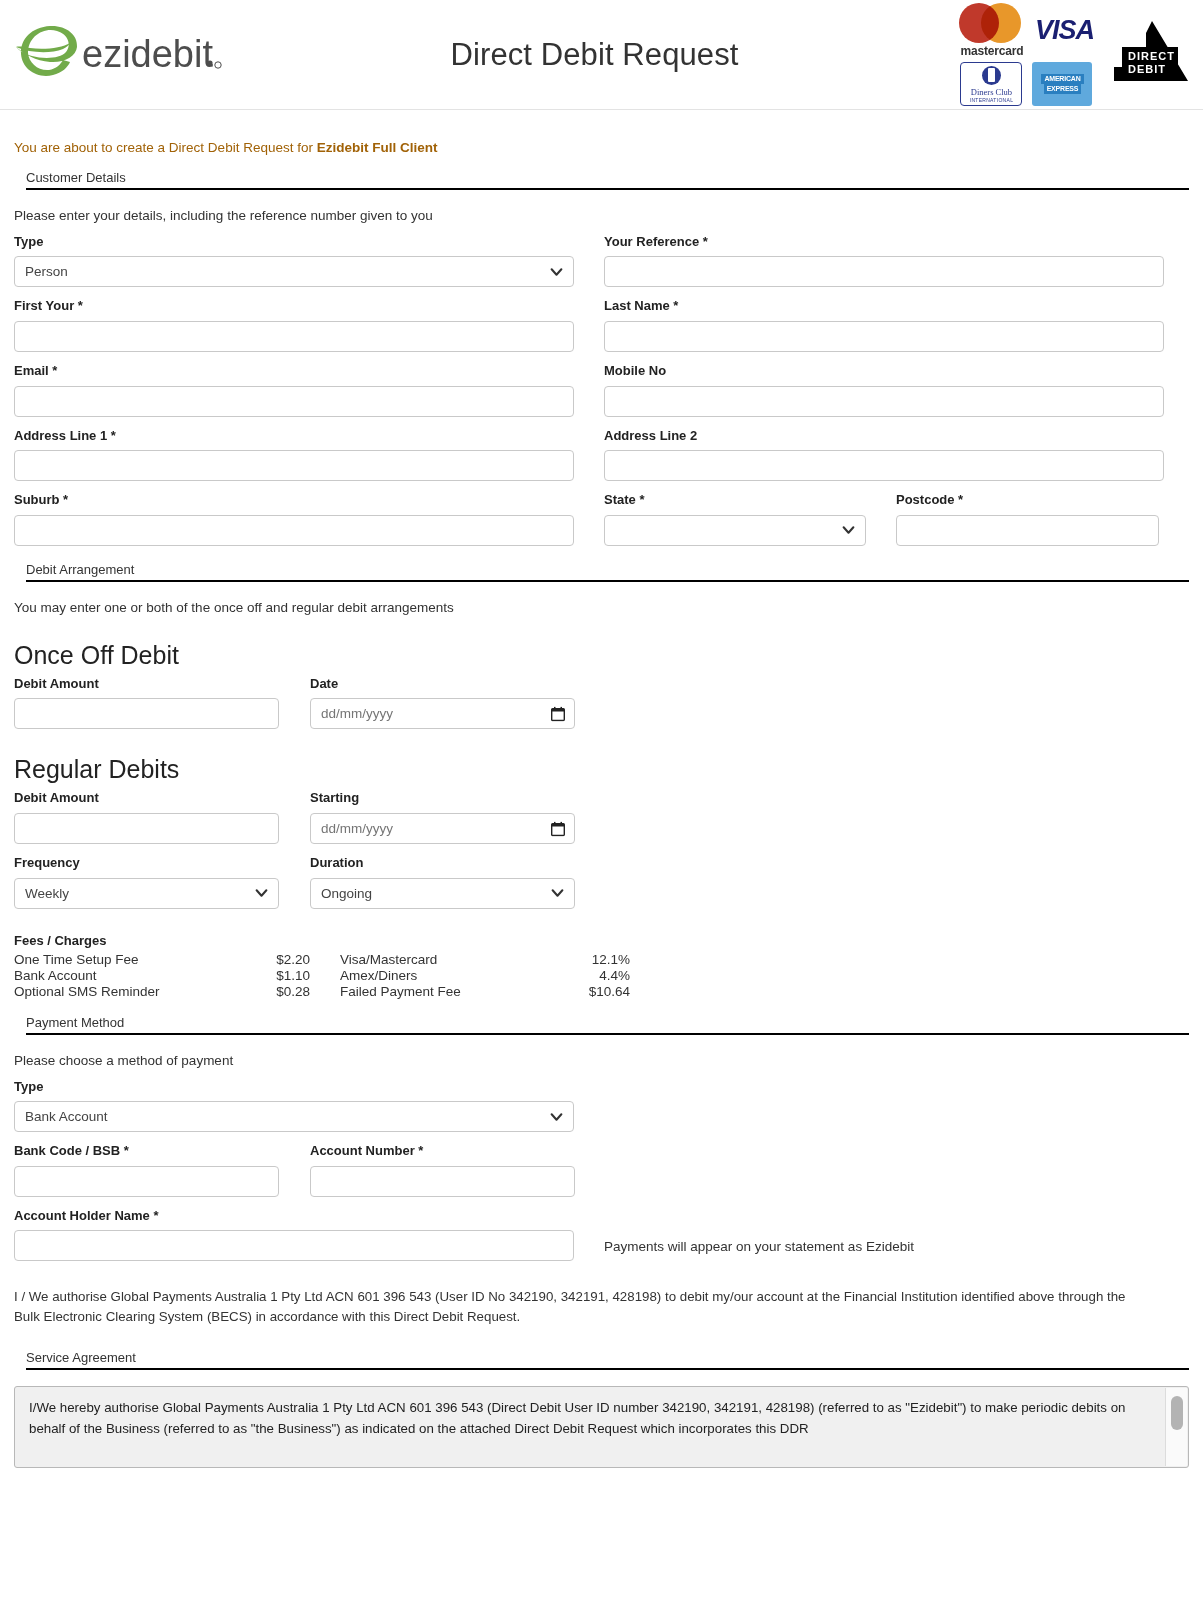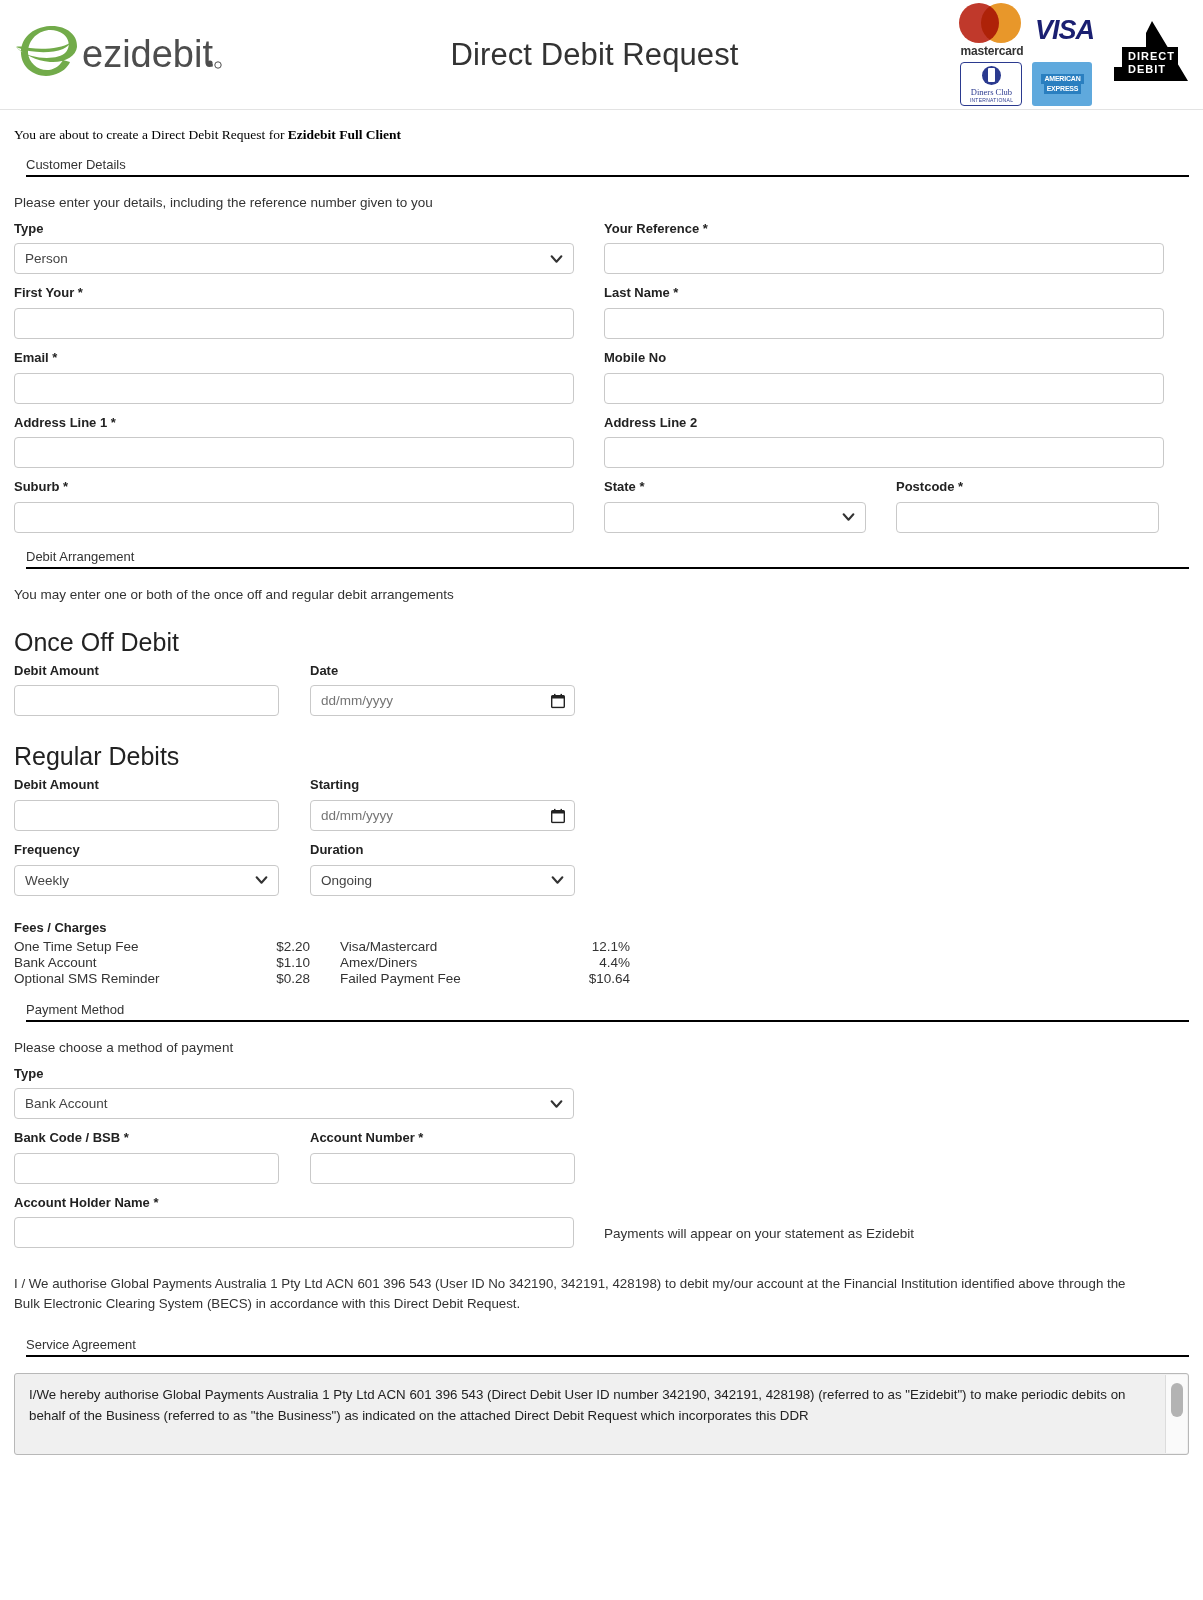--- a/index.html
+++ b/index.html
@@ -80,21 +80,21 @@
   }
   .amex-t {
     font-size: 7px; color: #fff; font-weight: 700; letter-spacing: -0.2px;
     background: #2a7fc0; padding: 1px 3px; line-height: 1.15; text-align: center;
   }
   .dd-logo { width: 85px; height: 72px; }
 
   
   .body { padding: 0 14px; }
   .intro {
-    font-size: 13.5px; color: #000000; margin: 16px 0 0 0; line-height: 1.4; font-family: Liberation Serif, serif;
+    font-size: 13.5px; color: #a16207; margin: 29px 0 0 0; line-height: 1.4;
   }
   .intro b { font-weight: 700; }
 
   .sec-head {
     font-size: 13px; color: #333; font-weight: 400;
     border-bottom: 2px solid #000;
     padding-bottom: 3px;
     margin: 12px 0 0 12px;
   }
   .sec-sub {

